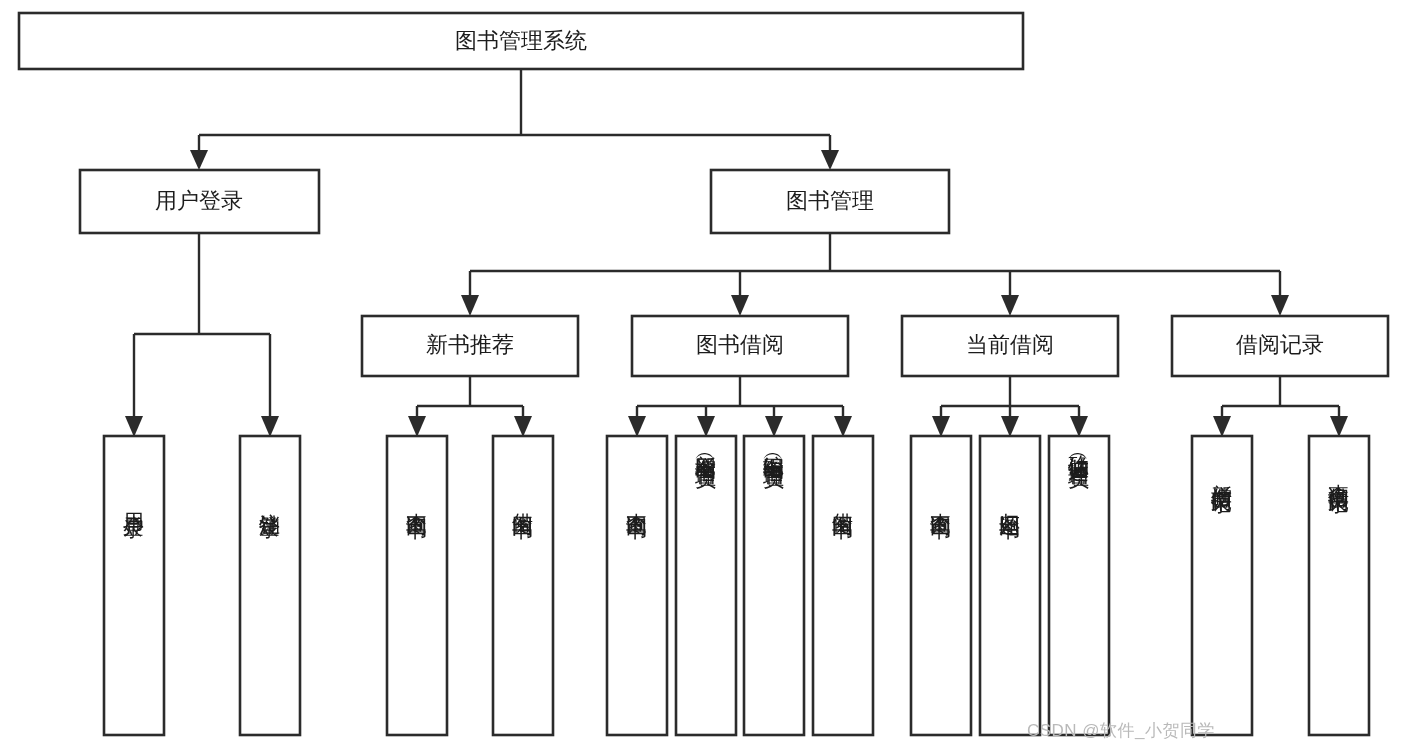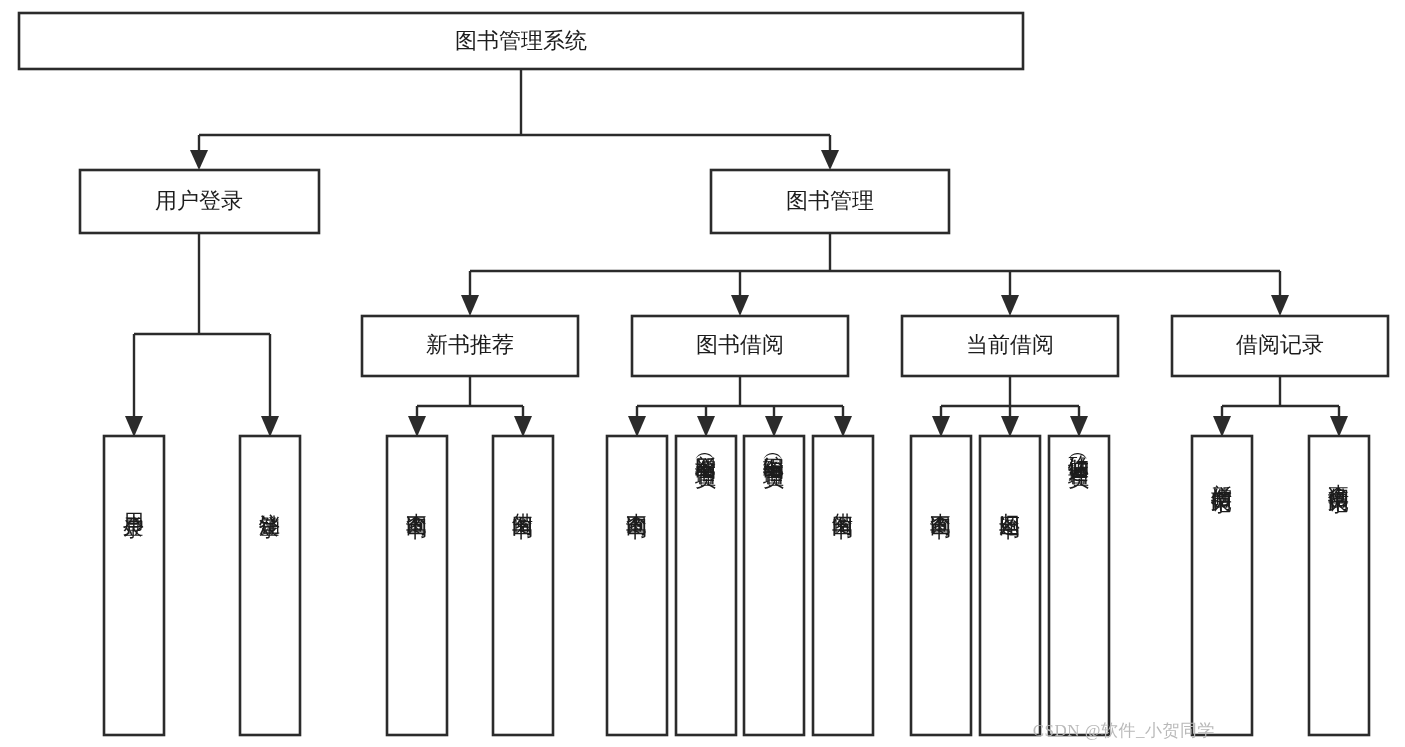--- a/index.html
+++ b/index.html
@@ -57,21 +57,21 @@
     text-anchor: middle;
     writing-mode: vertical-rl;
     glyph-orientation-vertical: 0;
     letter-spacing: 2px;
     white-space: pre;
   }
   .watermark {
     position: absolute;
     right: 12px;
     bottom: 5px;
-    font-family: Liberation Serif, serif;
+    font-family: Liberation Sans, sans-serif;
     font-size: 17px;
     color: #b9b9b9;
     letter-spacing: 0.5px;
     user-select: none;
     pointer-events: none;
     white-space: nowrap;
   }
 </style>
 </head>
 <body>

